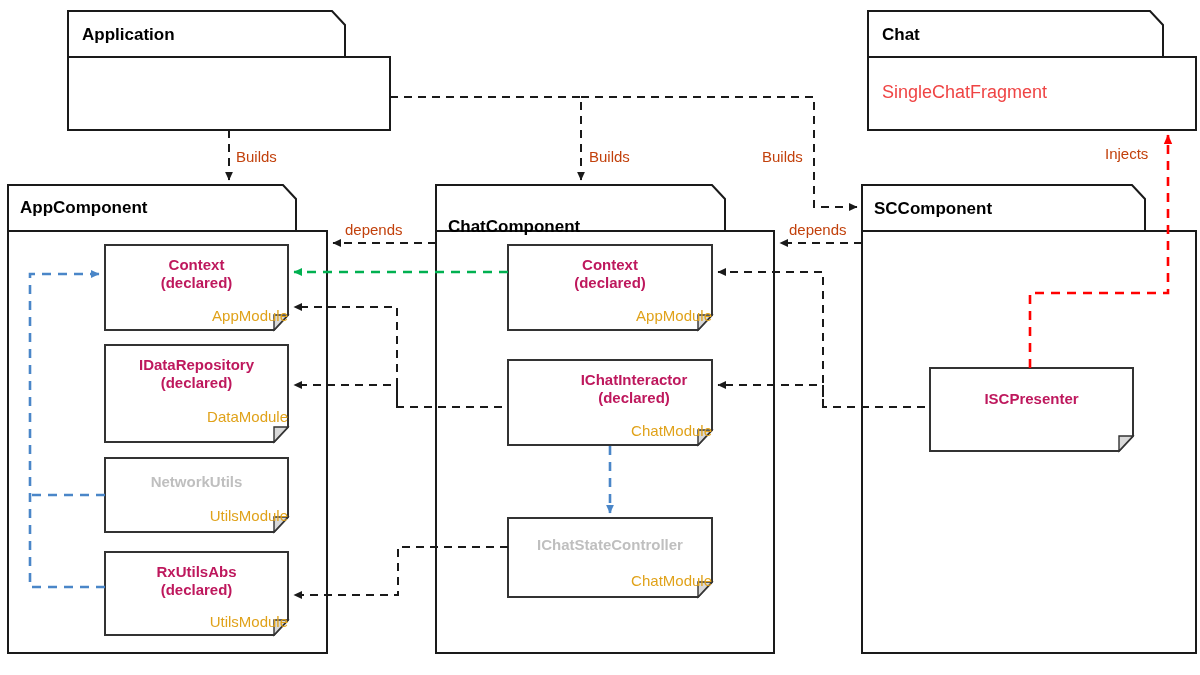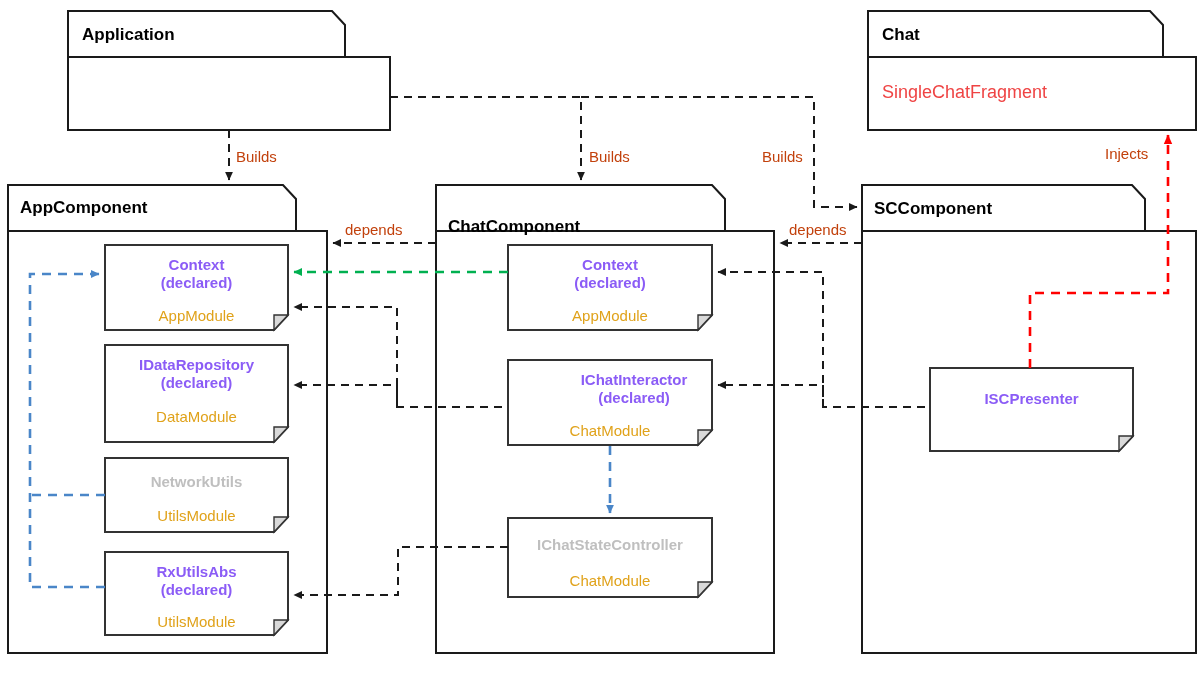--- a/index.html
+++ b/index.html
@@ -3,24 +3,24 @@
 <meta charset="utf-8">
 <style>
   html,body{margin:0;padding:0;background:#ffffff;}
   body{width:1200px;height:675px;position:relative;overflow:hidden;
        font-family:"Liberation Sans","DejaVu Sans",sans-serif;}
   #stage{position:absolute;left:0;top:0;width:1200px;height:675px;}
   svg#canvas{position:absolute;left:0;top:0;width:1200px;height:675px;}
   .lbl{position:absolute;font-size:15px;color:#c2410c;white-space:nowrap;}
   .pkg-title{position:absolute;font-size:17px;font-weight:bold;color:#000;white-space:nowrap;}
   .pkg-body-text{position:absolute;font-size:18px;color:#ef4444;white-space:nowrap;}
-  .note-name{position:absolute;font-size:15px;font-weight:bold;color:#8b5cf6;
+  .note-name{position:absolute;font-size:15px;font-weight:bold;color:#be185d;
              text-align:center;white-space:nowrap;line-height:18px;}
   .note-name.dim{color:#bfbfbf;}
-  .note-mod{position:absolute;font-size:15px;color:#E0A21A;text-align:center;white-space:nowrap;}
+  .note-mod{position:absolute;font-size:15px;color:#E0A21A;text-align:right;white-space:nowrap;}
 </style>
 </head>
 <body>
 
 <div id="stage">
 
   <svg id="canvas" viewBox="0 0 1200 675" xmlns="http://www.w3.org/2000/svg">
     <defs>
       <marker id="ahBlack" markerWidth="9" markerHeight="9" refX="8" refY="4.5" orient="auto" markerUnits="userSpaceOnUse">
         <path d="M0,0.6 L8.5,4.5 L0,8.4 z" fill="#1a1a1a"></path>

